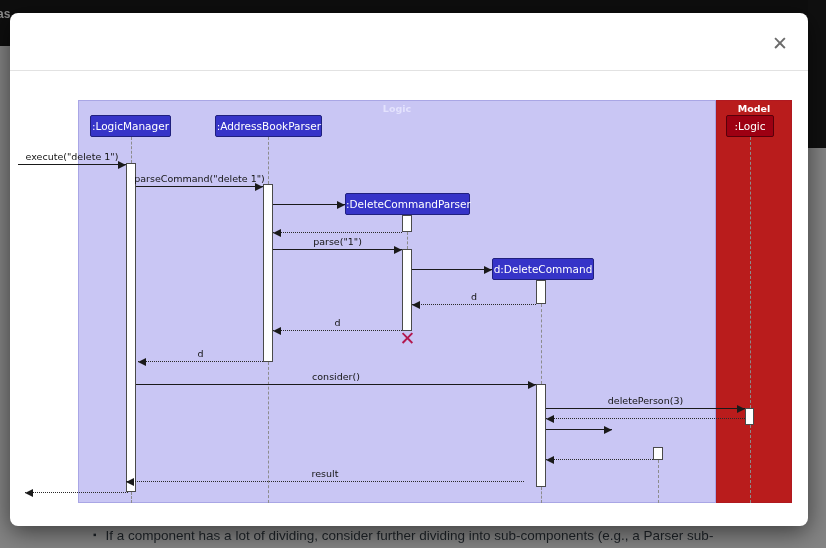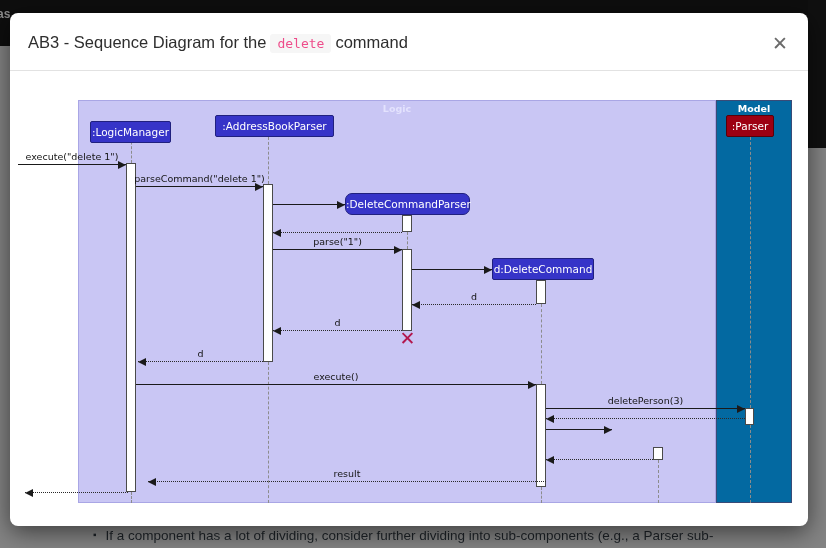--- a/index.html
+++ b/index.html
@@ -28,21 +28,21 @@
     background:#f6f6f6; border-radius:3px; padding:2px 7px; margin:0 4px;
   }
   .close-btn {
     position:absolute; right:14px; top:17px; width:28px; height:28px;
     color:#6b6b6b; font-size:19px; line-height:28px; text-align:center; cursor:pointer;
   }
   
   .diagram { position:absolute; left:-10px; top:-13px; width:826px; height:548px; font-family:"DejaVu Sans", sans-serif; }
   .frame { position:absolute; top:100px; height:403px; }
   .frame-logic { left:78px; width:638px; background:#c9c6f4; border:1px solid rgba(110,105,200,.35); }
-  .frame-model { left:716px; width:76px;  background:#0369a1; border:1px solid rgba(160,20,40,.35); }
+  .frame-model { left:716px; width:76px;  background:#b91c1c; border:1px solid rgba(160,20,40,.35); }
   .frame-label { position:absolute; top:2px; left:0; right:0; text-align:center; font-size:9.5px; font-weight:bold; }
   .frame-logic .frame-label { color:#e3e2fd; }
   .frame-model .frame-label { color:#ffffff; }
   .lifeline { position:absolute; width:0; border-left:1px dashed #8c8c8c; }
   .activation { position:absolute; width:10px; background:#ffffff; border:1px solid #4a4a4a; }
   .actor {
     position:absolute; height:22px; line-height:21px; text-align:center;
     color:#ffffff; font-size:10.5px; border-radius:2px; white-space:nowrap;
   }
   .actor-logic { background:#3634c8; border:1px solid #20207e; }
@@ -63,23 +63,20 @@
 <body>
 
 <div class="top-bar">
   <div class="header-fragment">as</div>
 </div>
 <div class="right-strip-dark"></div>
 <div class="bottom-band-text"><span class="bullet">▪</span><span>If a component has a lot of dividing, consider further dividing into sub-components (e.g., a Parser sub-</span></div>
 
 <div class="modal">
   <div class="modal-header">
-    <div class="modal-title">
-      <span>AB3 - Sequence Diagram for the</span><span class="code-chip">delete</span><span>command</span>
-    </div>
     <div class="close-btn">✕</div>
   </div>
 
   <div class="diagram">
 
     <div class="frame frame-logic">
       <div class="frame-label">Logic</div>
     </div>
     <div class="frame frame-model">
       <div class="frame-label">Model</div>
@@ -133,44 +130,44 @@
     <div class="msg msg-dotted" style="left:273px;top:330px;width:129px;">
       <span class="head-l"></span>
       <span class="msg-label">d</span>
     </div>
     <div class="msg msg-dotted" style="left:138px;top:361px;width:125px;">
       <span class="head-l"></span>
       <span class="msg-label">d</span>
     </div>
     <div class="msg msg-solid" style="left:136px;top:384px;width:400px;">
       <span class="head-r"></span>
-      <span class="msg-label">execute()</span>
+      <span class="msg-label">consider()</span>
     </div>
     <div class="msg msg-solid" style="left:546px;top:408px;width:199px;">
       <span class="head-r"></span>
       <span class="msg-label">deletePerson(3)</span>
     </div>
     <div class="msg msg-dotted" style="left:546px;top:418px;width:199px;">
       <span class="head-l"></span>
     </div>
     <div class="msg msg-solid" style="left:546px;top:429px;width:66px;">
       <span class="head-r"></span>
     </div>
     <div class="msg msg-dotted" style="left:546px;top:459px;width:107px;">
       <span class="head-l"></span>
     </div>
-    <div class="msg msg-dotted" style="left:148px;top:481px;width:398px;">
+    <div class="msg msg-dotted" style="left:126px;top:481px;width:398px;">
       <span class="head-l"></span>
       <span class="msg-label">result</span>
     </div>
     <div class="msg msg-dotted" style="left:25px;top:492px;width:103px;">
       <span class="head-l"></span>
     </div>
 
     <div class="destroy">✕</div>
 
-    <div class="actor actor-logic" style="left:90px;top:121px;width:81px;">:LogicManager</div>
-    <div class="actor actor-logic" style="left:215px;top:115px;width:119px;">:AddressBookParser</div>
-    <div class="actor actor-logic" style="left:345px;top:193px;width:125px;border-radius:7px;">:DeleteCommandParser</div>
+    <div class="actor actor-logic" style="left:90px;top:115px;width:81px;">:LogicManager</div>
+    <div class="actor actor-logic" style="left:215px;top:115px;width:107px;text-align:right;">:AddressBookParser</div>
+    <div class="actor actor-logic" style="left:345px;top:193px;width:125px;">:DeleteCommandParser</div>
     <div class="actor actor-logic" style="left:492px;top:258px;width:102px;">d:DeleteCommand</div>
-    <div class="actor actor-model" style="left:726px;top:115px;width:48px;">:Parser</div>
+    <div class="actor actor-model" style="left:726px;top:115px;width:48px;">:Logic</div>
   </div>
 </div>
 
 </body></html>

